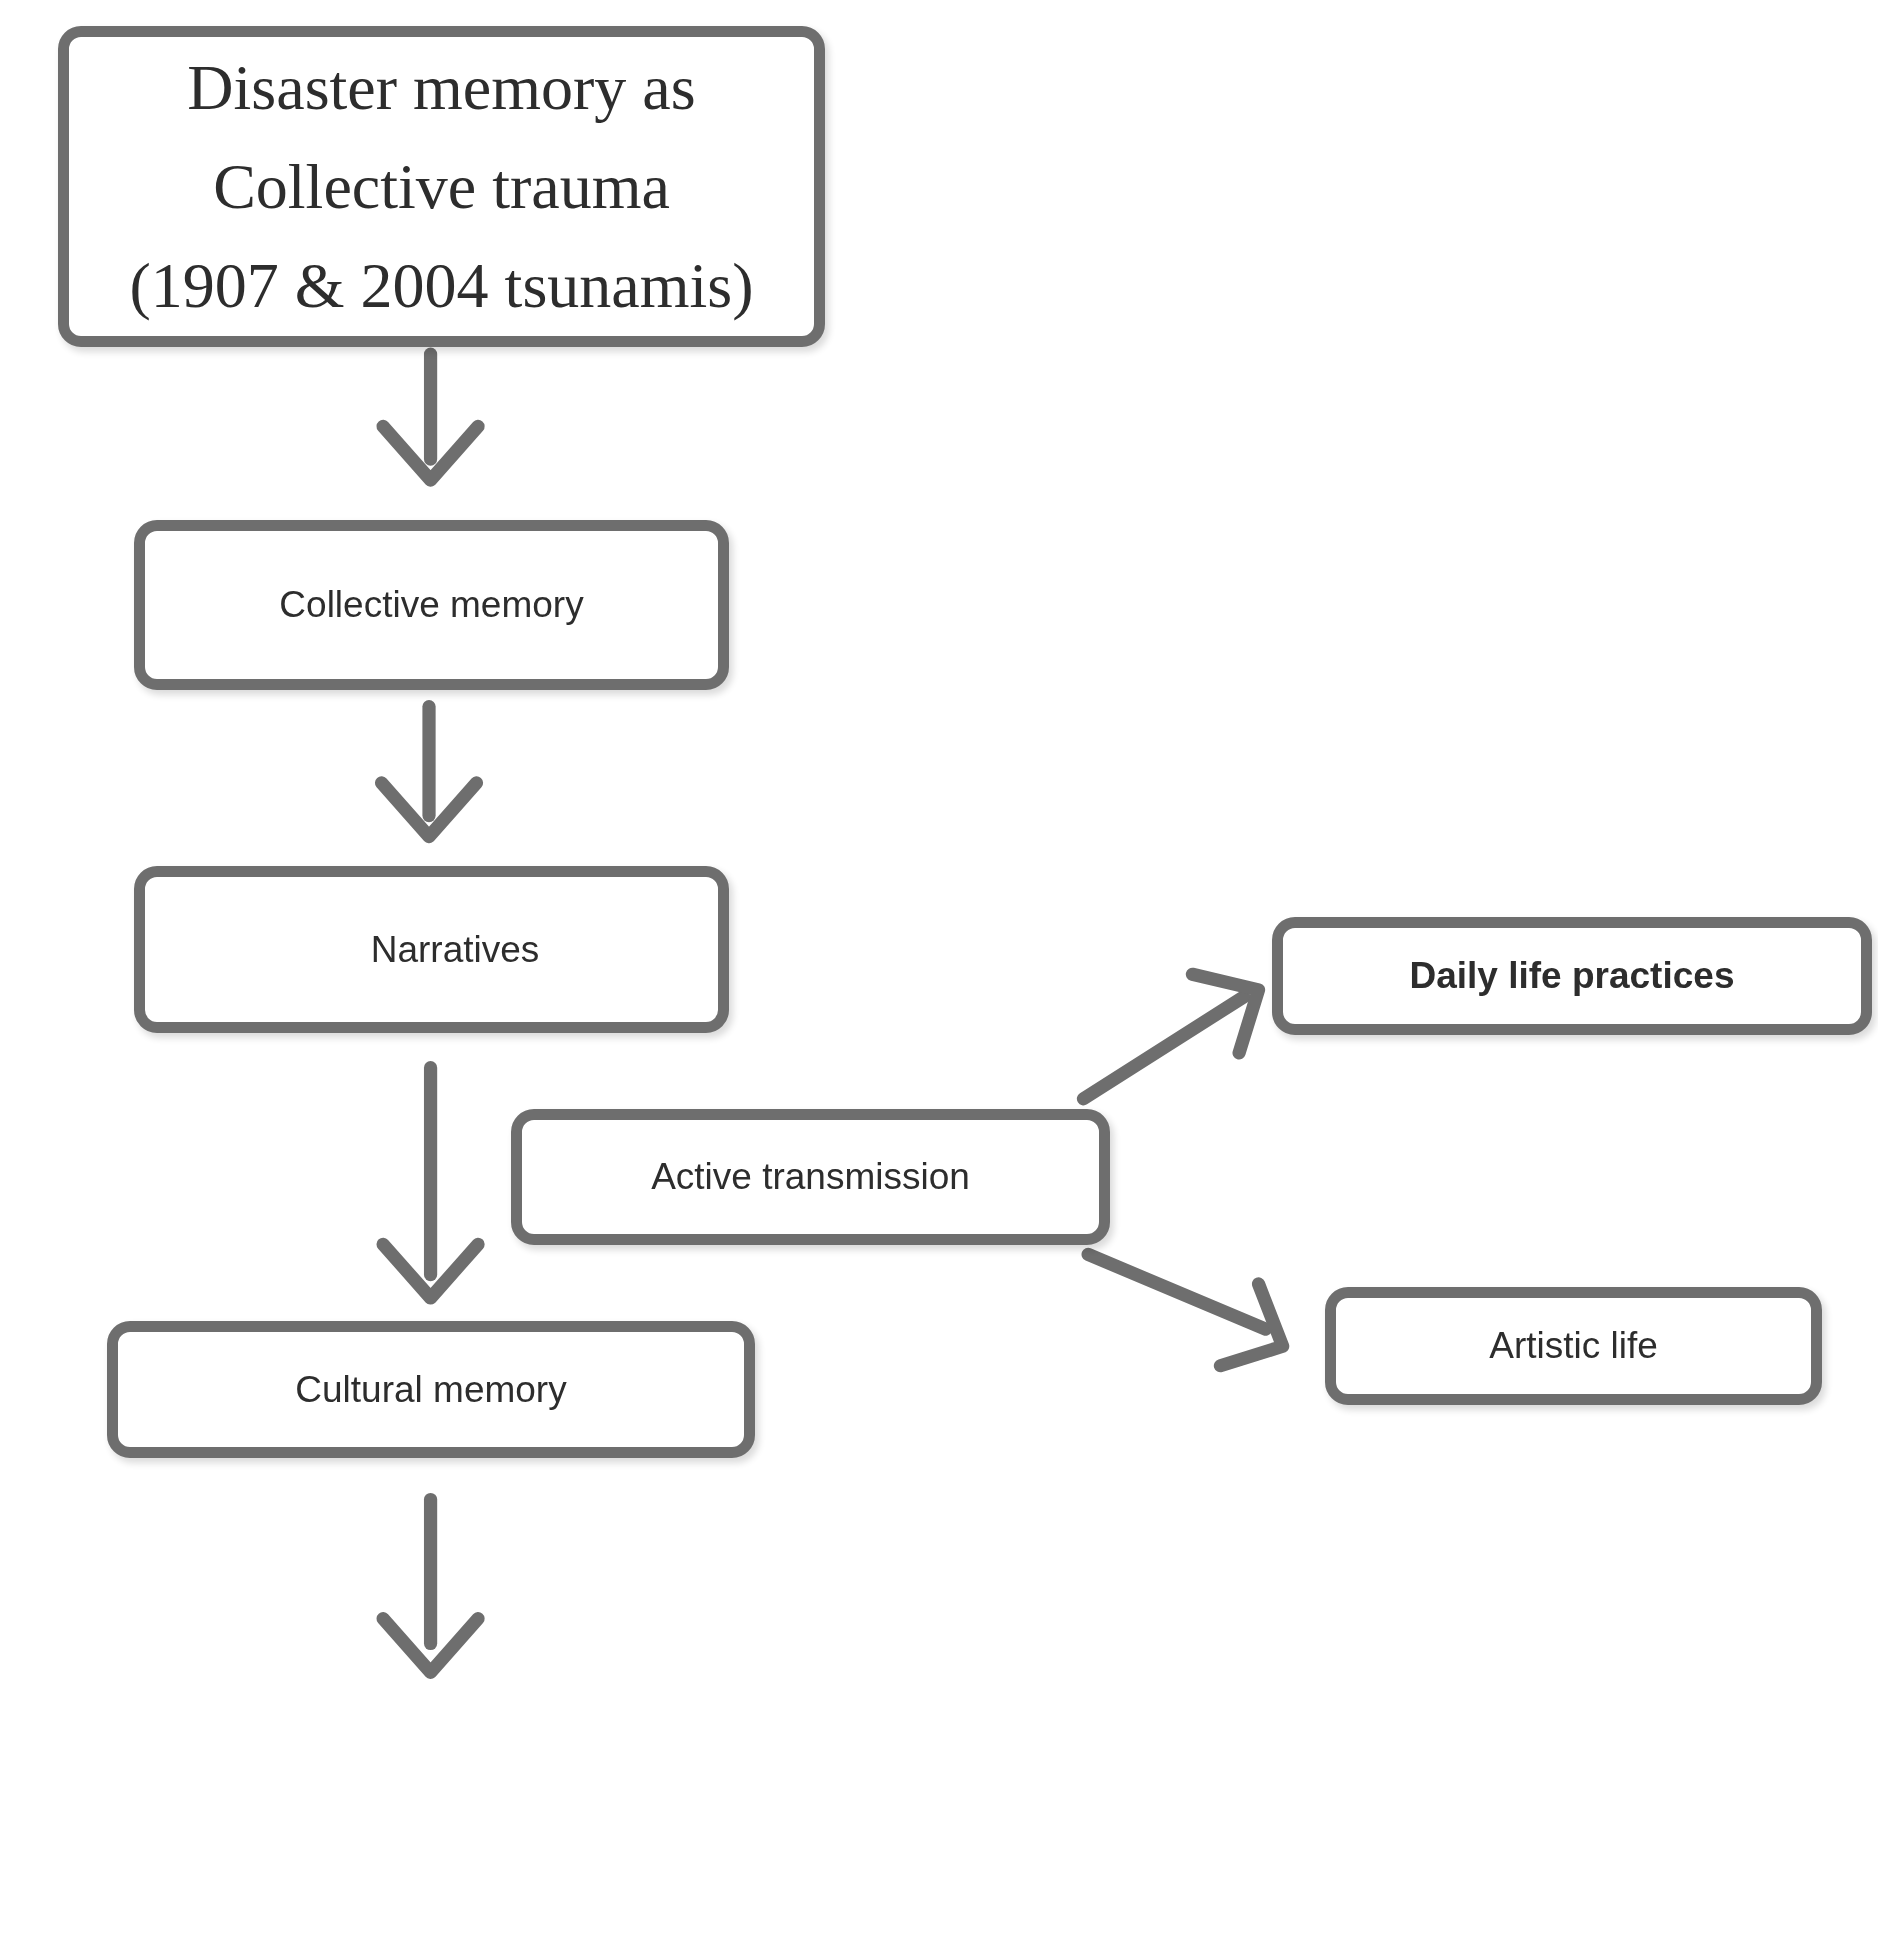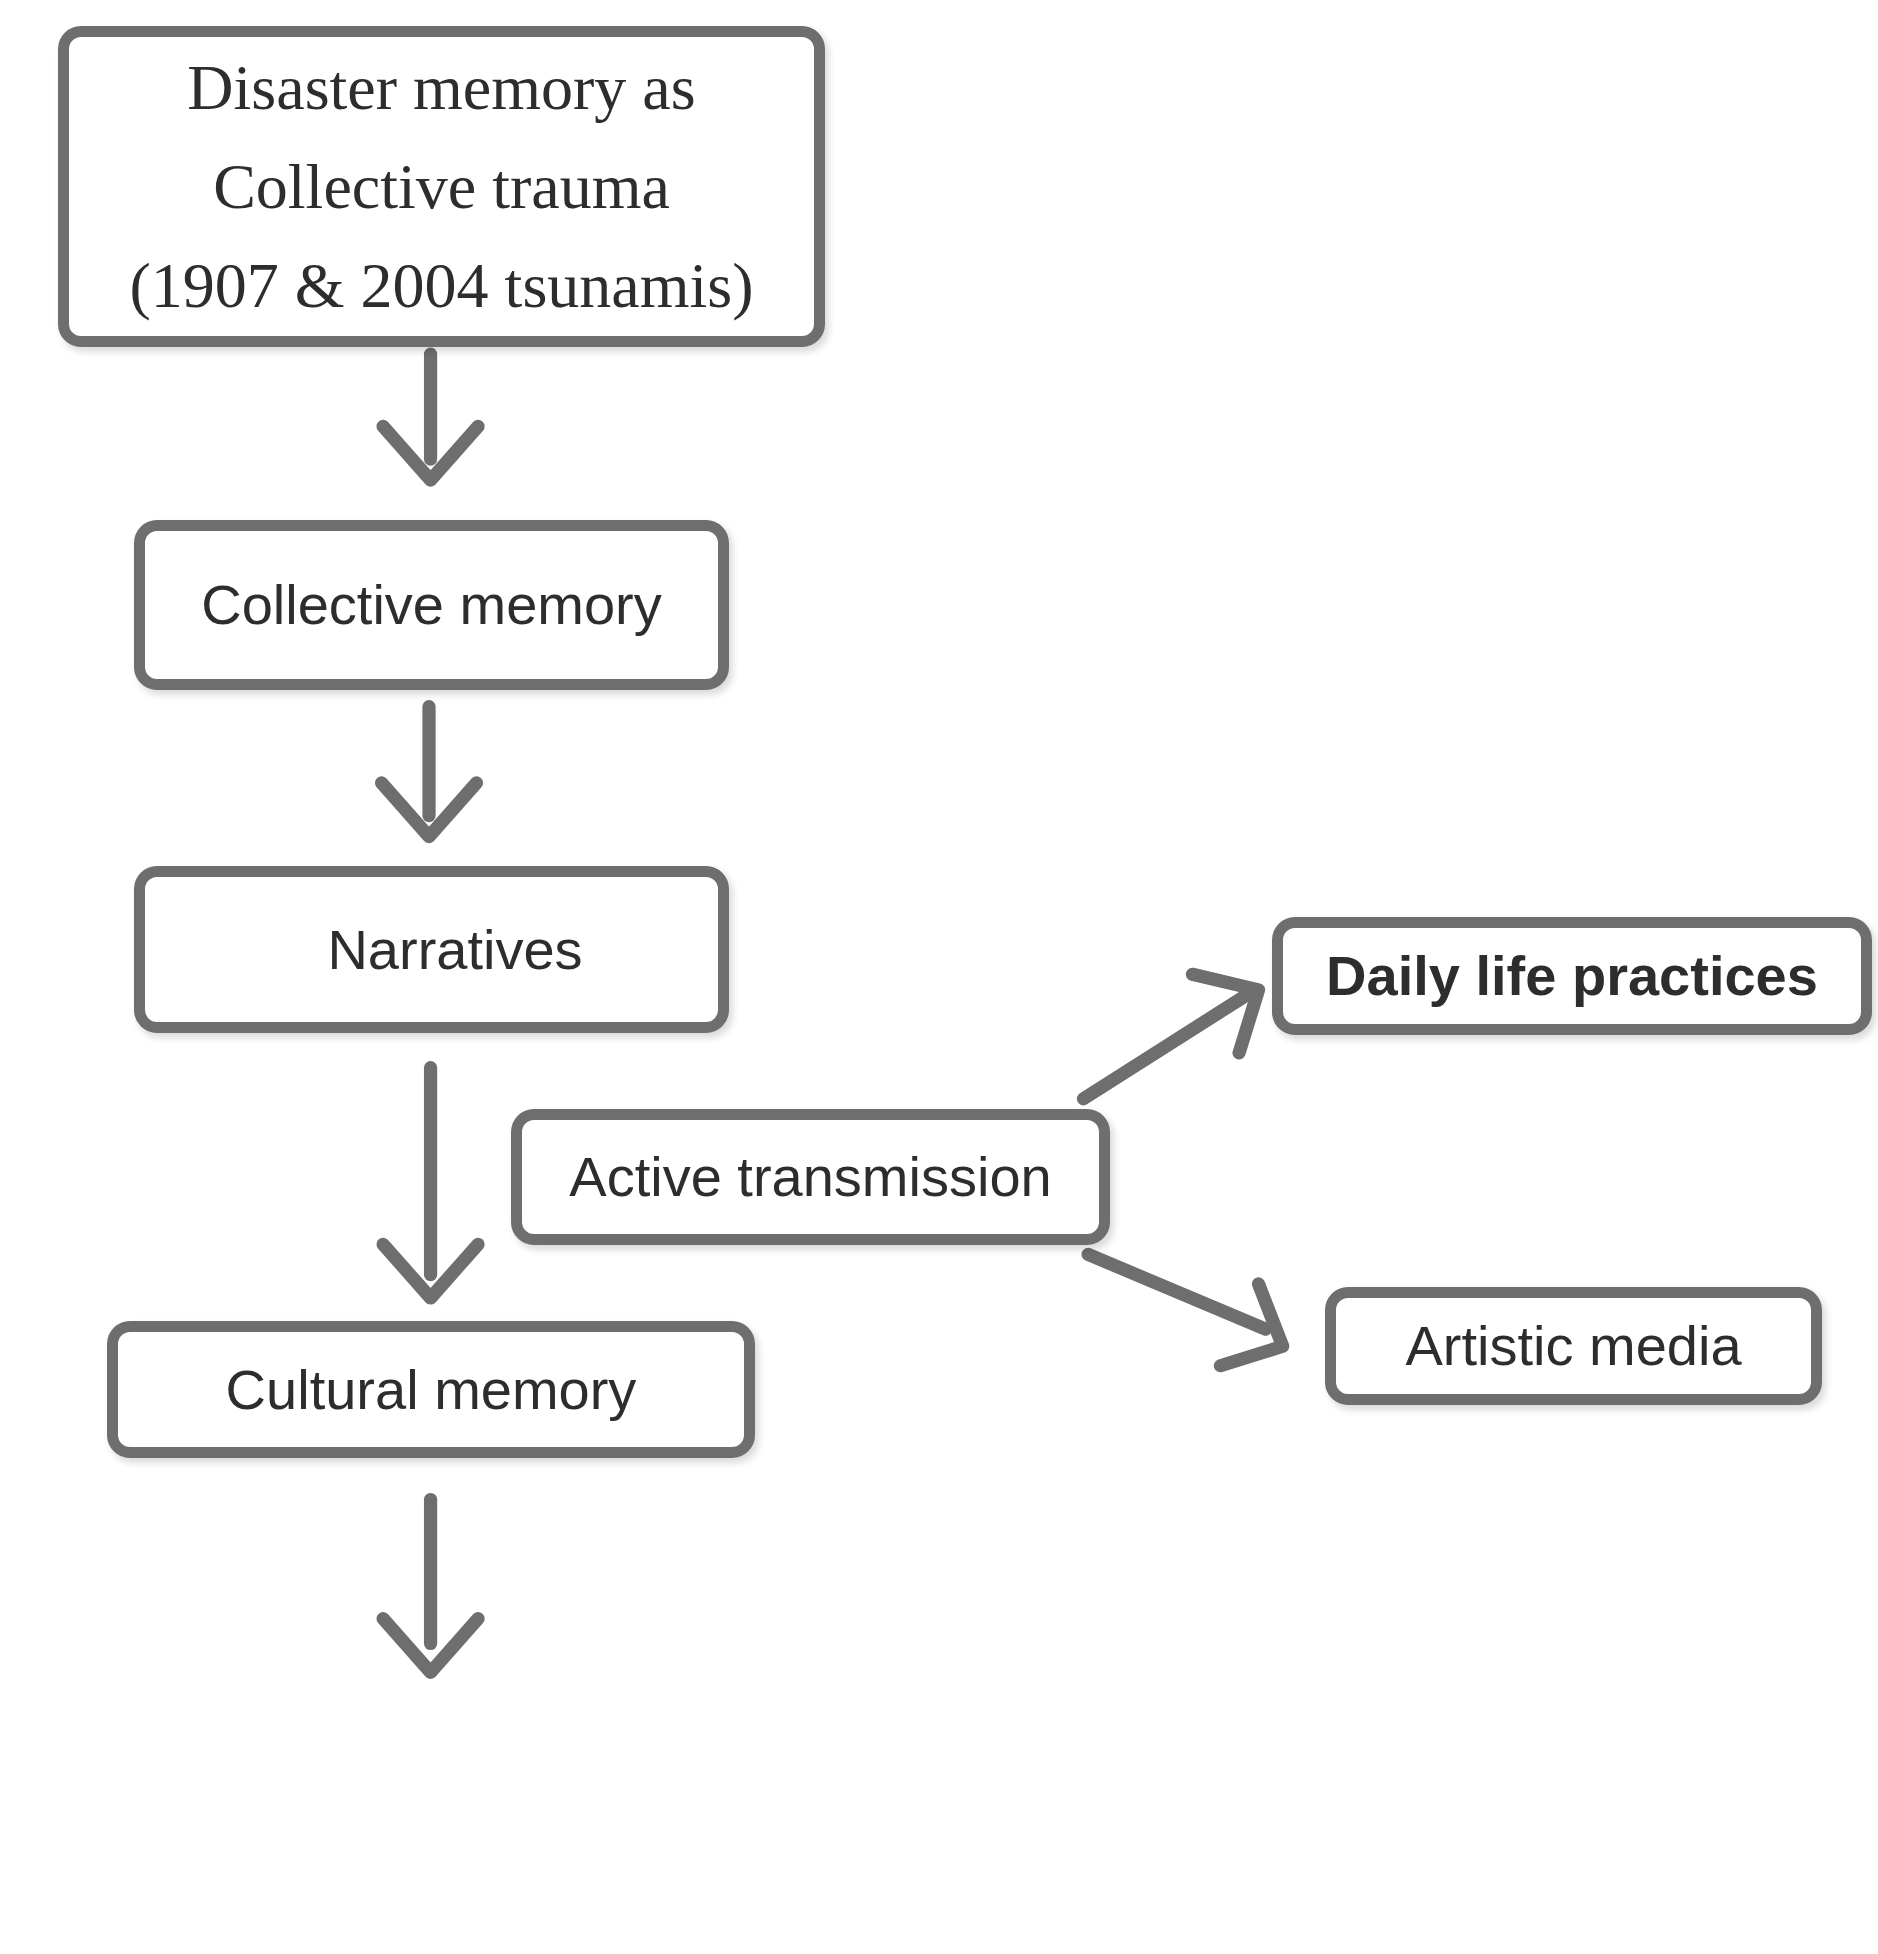--- a/index.html
+++ b/index.html
@@ -23,21 +23,21 @@
     background:#ffffff;
     box-shadow:3.9px 4.7px 7.8px rgba(0,0,0,0.14);
     display:flex;
     align-items:center;
     justify-content:center;
     text-align:center;
     color:var(--text);
   }
   .node-label{
     white-space:pre-line;
-    font-size:56px;
+    font-size:37px;
     line-height:1.45;
     color:var(--text);
   }
   
   #node-disaster   {left:58px;  top:26px;   width:767px;  height:321px;}
   #node-disaster .node-label{font-size:64px; line-height:99px;font-family:Liberation Serif, serif;}
   #node-collective {left:134px; top:520px;  width:595px;  height:170px;}
   #node-narratives {left:134px; top:866px; width:595px;  height:167px;padding-left:47px;}
   #node-active     {left:479px; top:1109px; width:599px;  height:136px;margin-left:32px;}
   #node-daily      {left:1272px;top:917px; width:600px;  height:118px;font-weight:bold;}
@@ -107,21 +107,21 @@
 
   <div class="node" id="node-active">
     <div class="node-label">Active transmission</div>
   </div>
 
   <div class="node" id="node-daily">
     <div class="node-label">Daily life practices</div>
   </div>
 
   <div class="node" id="node-artistic">
-    <div class="node-label">Artistic media</div>
+    <div class="node-label">Artistic life</div>
   </div>
 
   <div class="node" id="node-cultural">
     <div class="node-label">Cultural memory</div>
   </div>
 
 
 </div>
 
 

